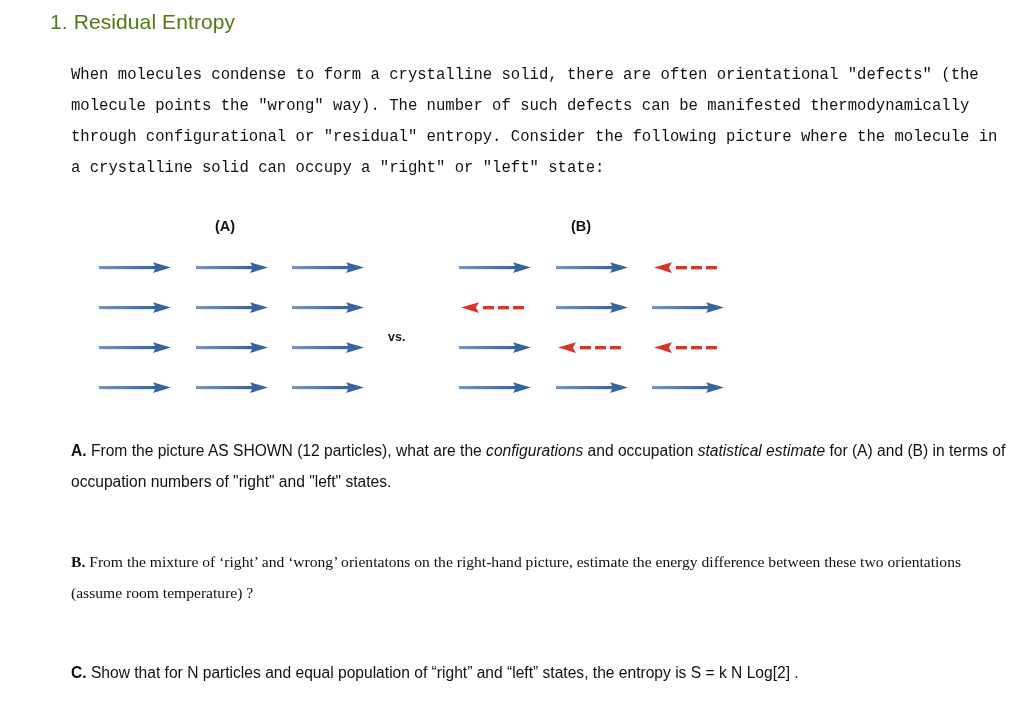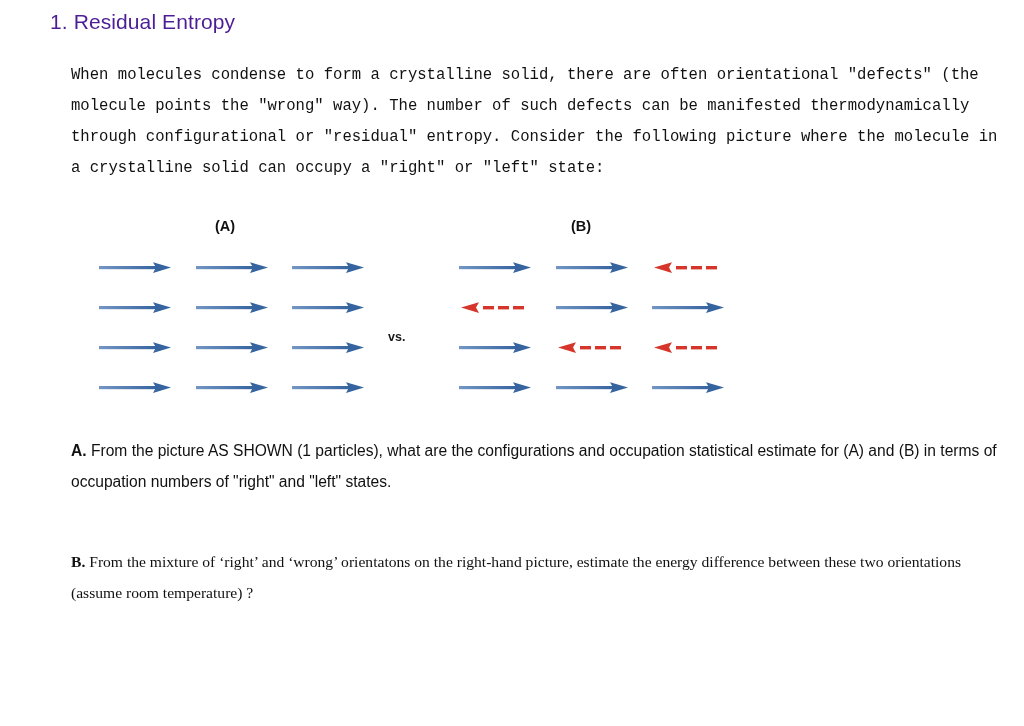--- a/index.html
+++ b/index.html
@@ -24,21 +24,21 @@
     background: #ffffff;
   }
 
   
   .doc-heading {
     position: absolute;
     left: 50px;
     top: 10px;
     font-size: 21px;
     font-weight: 400;
-    color: #4c1d95;
+    color: #4d7c0f;
     letter-spacing: 0.1px;
     white-space: nowrap;
   }
 
   
   .intro {
     position: absolute;
     left: 71px;
     top: 60px;
     width: 940px;
@@ -117,21 +117,21 @@
     width: 945px;
     font-size: 15.6px;
     line-height: 31px;
     color: #111111;
   }
   .q-a { top: 435px; }
   .q-b { top: 546px; font-family: Liberation Serif, serif; }
   .q-c { top: 657px; }
 
   .q-letter { font-weight: bold; }
-  .ital { }
+  .ital { font-style: italic; }
 </style>
 </head>
 <body>
 
 <div class="page">
 
   <div class="doc-heading">1. Residual Entropy</div>
 
   <div class="intro">When molecules condense to form a crystalline solid, there are often orientational "defects" (the molecule points the "wrong" way).  The number of such defects can be manifested thermodynamically through configurational or "residual" entropy.  Consider the following picture where the molecule in a crystalline solid can occupy a "right" or "left" state:</div>
 
@@ -435,21 +435,24 @@
                 <polygon points="54,2.2 72,7.6 54,13 57,7.6" fill="#35649f"></polygon>
               </svg>
             </div>
           </div>
         </div>
     </div>
 
   </div>
 
   <div class="question q-a">
-    <span class="q-letter">A.</span><span class="q-body"><span> From the picture AS SHOWN (1 particles), what are the </span><span class="ital">configurations</span><span> and occupation </span><span class="ital">statistical estimate</span><span> for (A) and (B) in terms of occupation numbers of "right" and "left" states.</span></span>
+    <span class="q-letter">A.</span><span class="q-body"><span> From the picture AS SHOWN (12 particles), what are the </span><span class="ital">configurations</span><span> and occupation </span><span class="ital">statistical estimate</span><span> for (A) and (B) in terms of occupation numbers of "right" and "left" states.</span></span>
   </div>
 
   <div class="question q-b">
     <span class="q-letter">B.</span><span class="q-body"><span>   From the mixture of ‘right’ and ‘wrong’ orientatons on the right-hand picture, estimate the energy difference between these two orientations (assume room temperature) ?</span></span>
   </div>
 
+  <div class="question q-c">
+    <span class="q-letter">C.</span><span class="q-body"><span> Show that for N particles and equal population of “right” and “left” states, the entropy is S =  k N Log[2] .</span></span>
+  </div>
 
 </div>
 
 </body></html>

